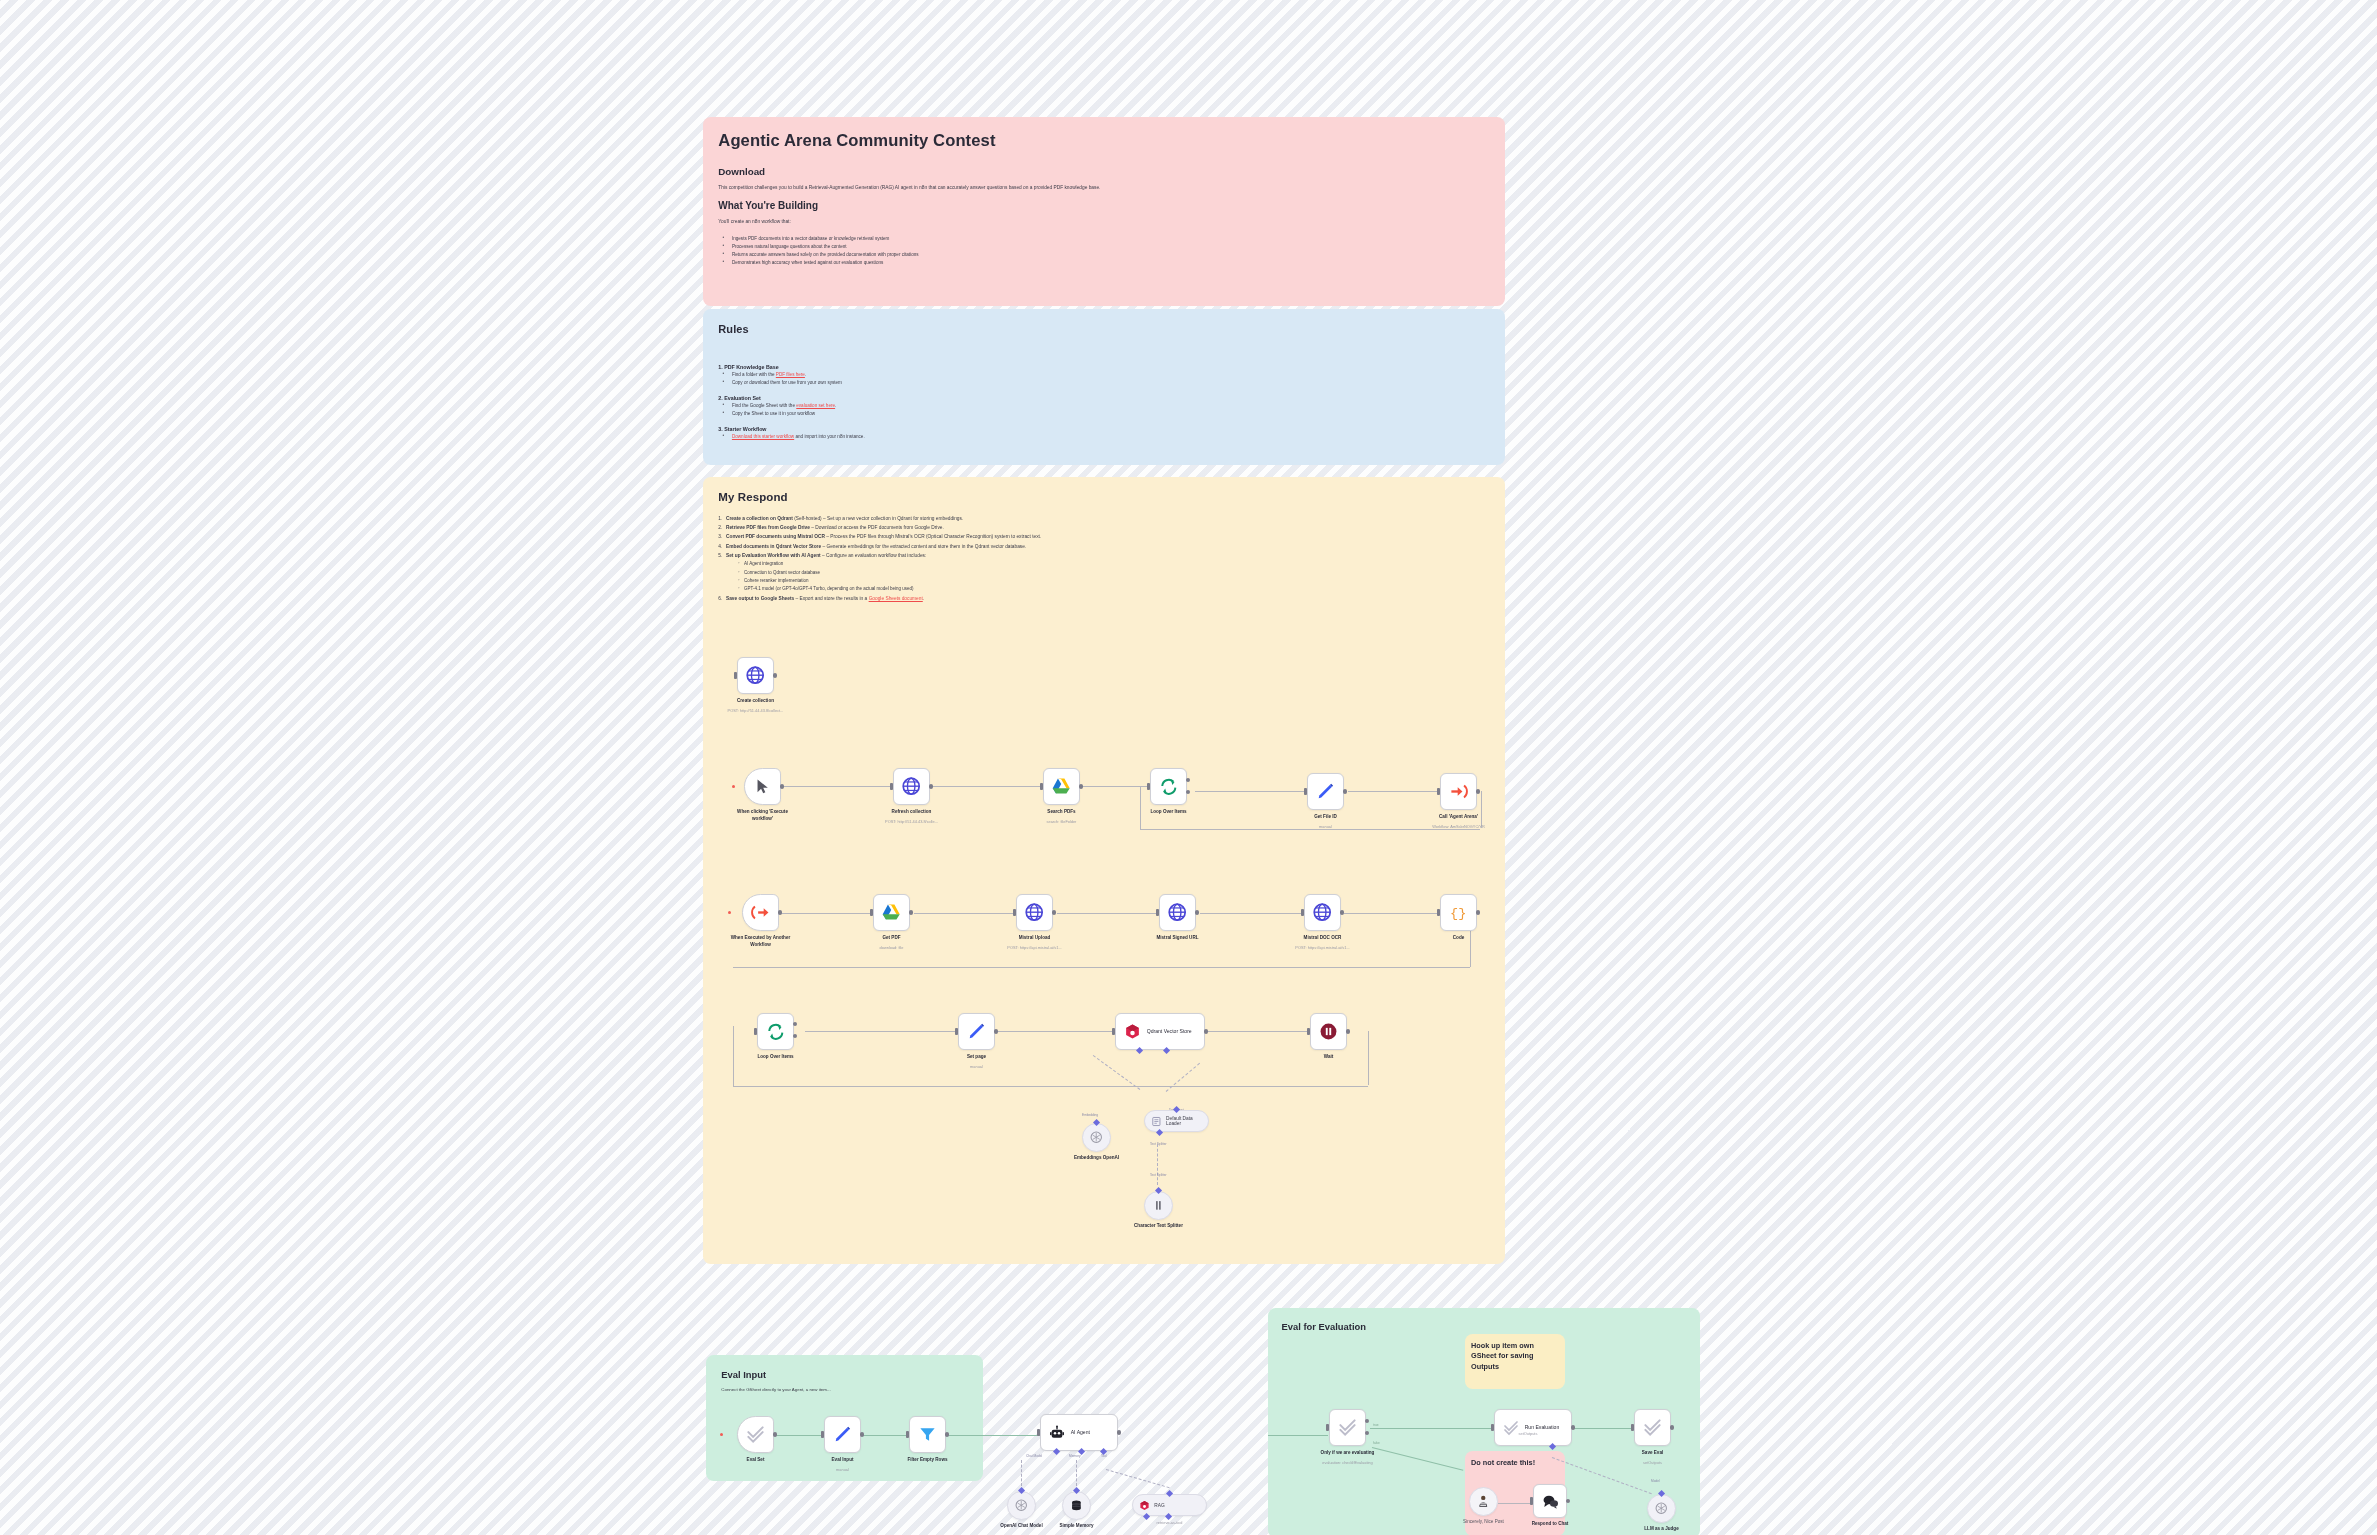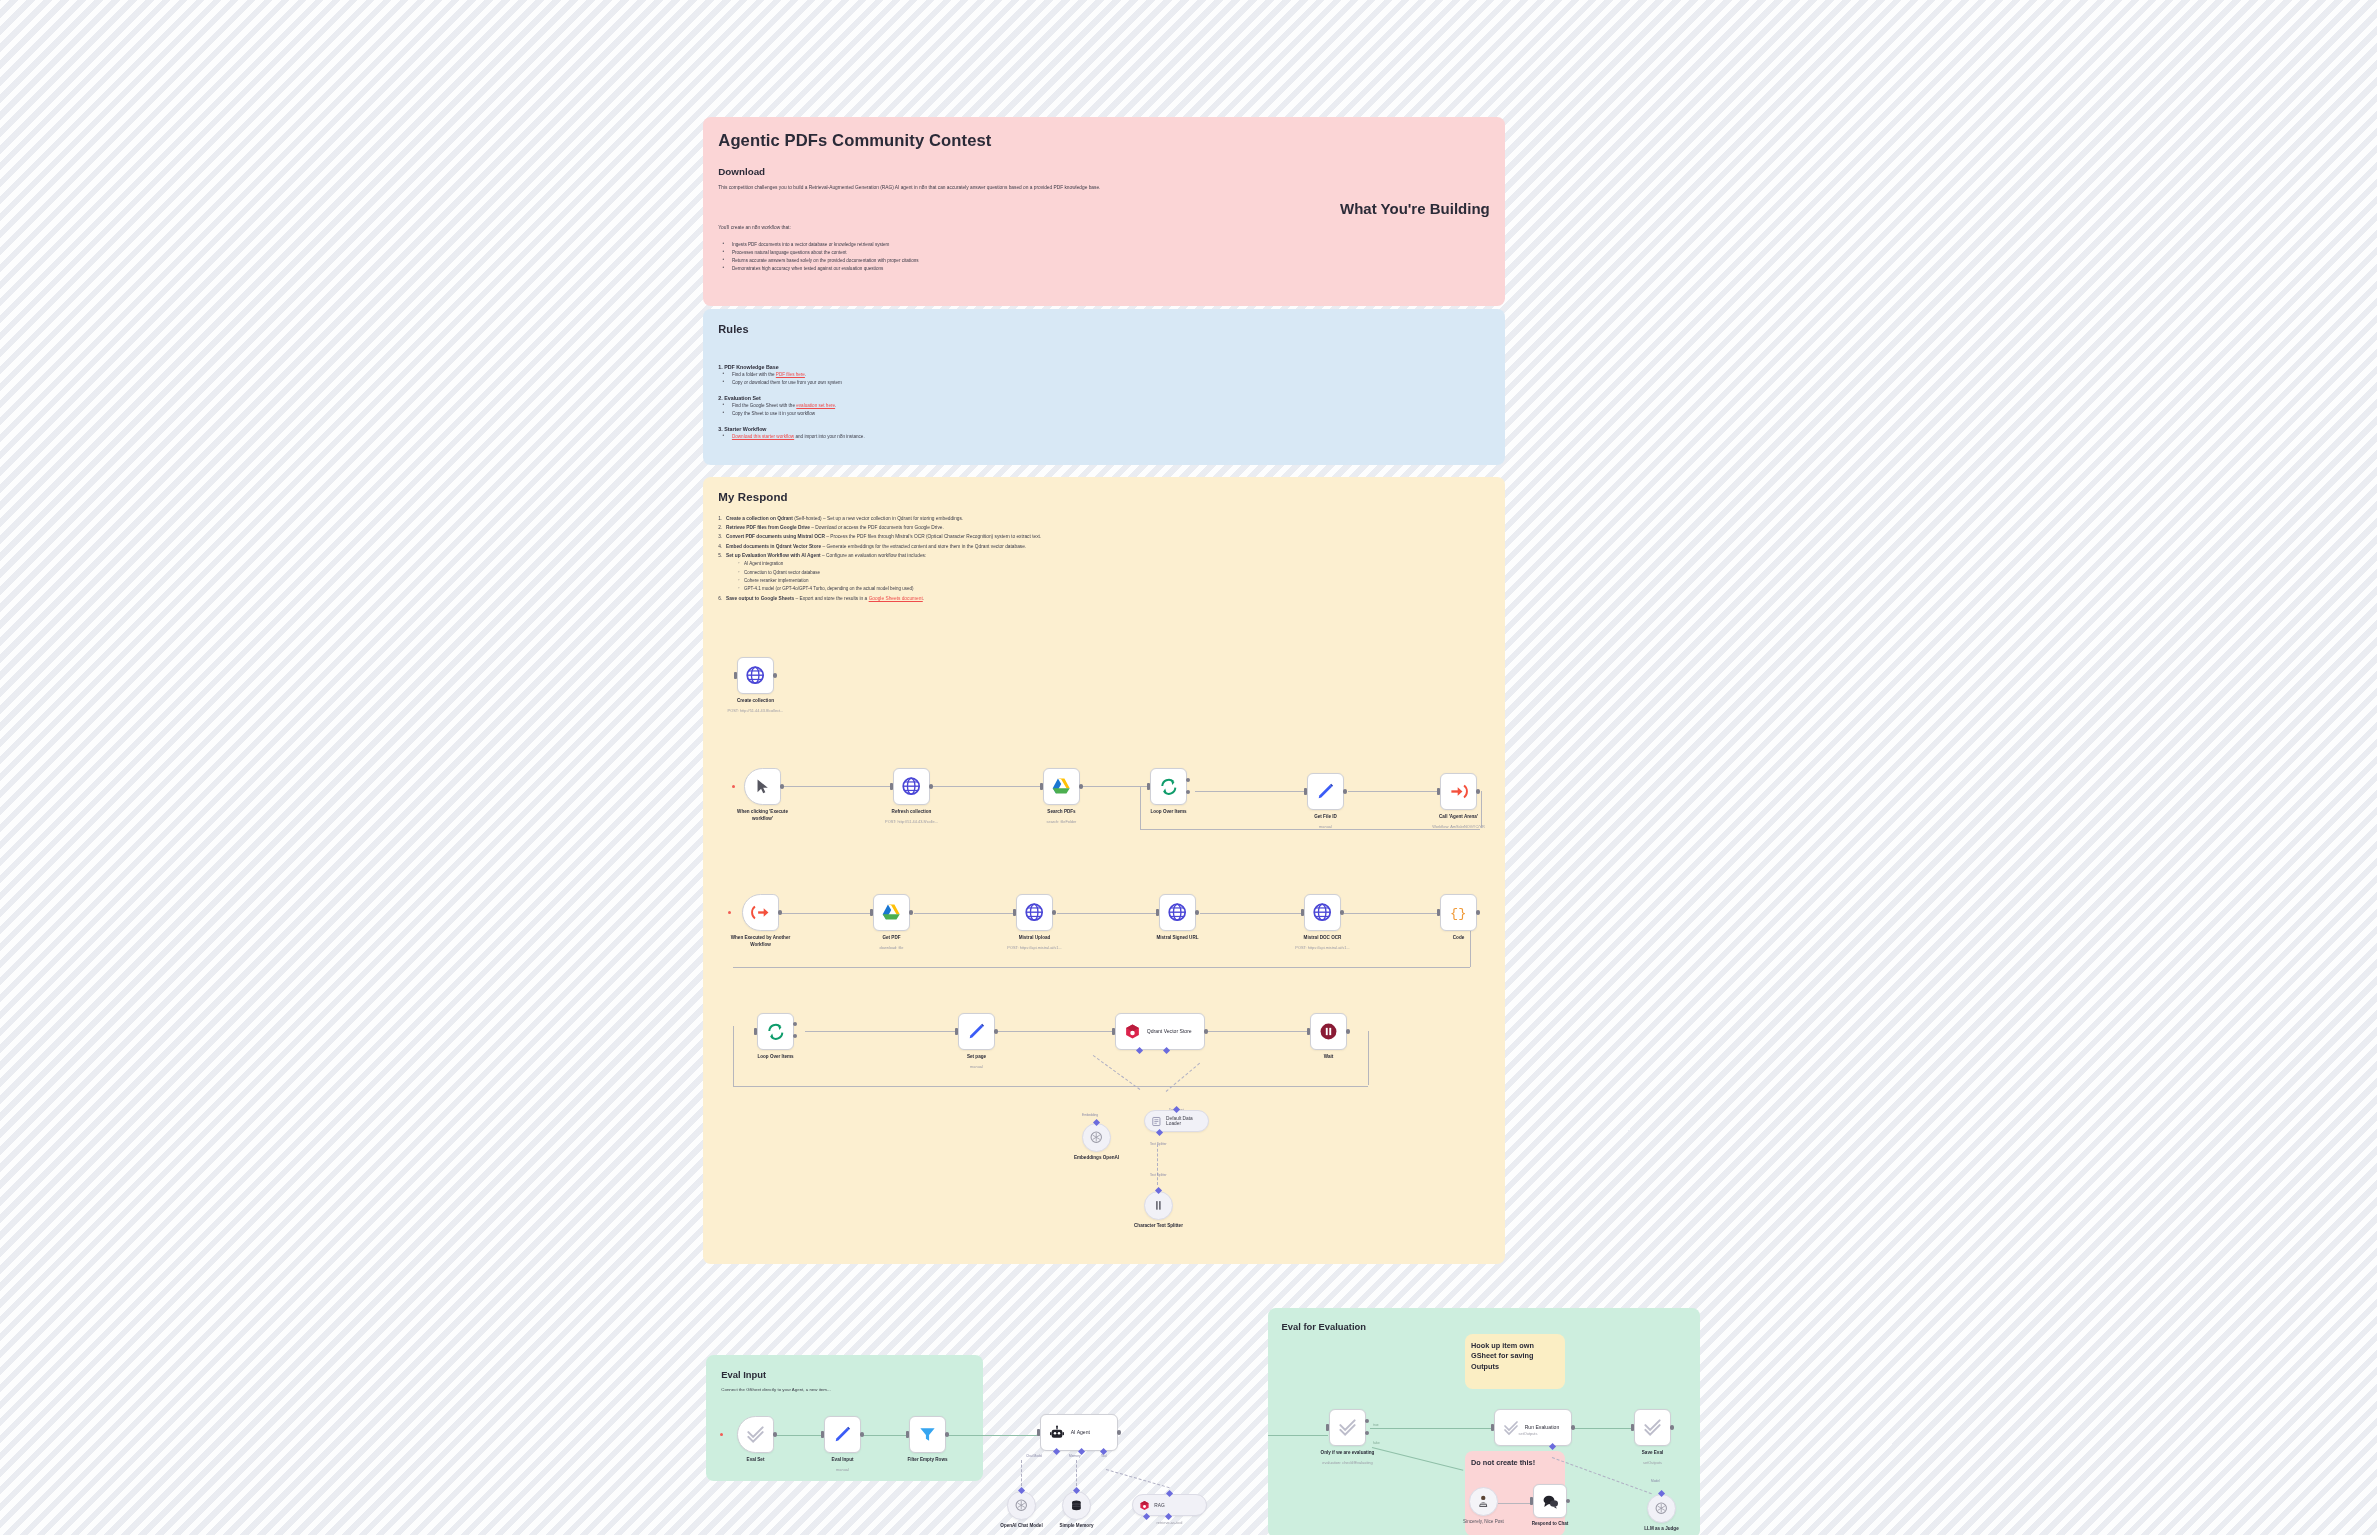--- a/index.html
+++ b/index.html
@@ -38,21 +38,21 @@
   #pink-contest .sticky-title { font-size: 16px; top: 17px; left: 6px; }
   #blue-rules .sticky-title,
   #yellow-sol .sticky-title { font-size: 12.8px; }
 
   .pad { padding: 13.6px 15.3px; }
 
   
   #pink-contest .t1 { font-size: 16.6px; margin-bottom: 15.3px; }
   #pink-contest .t2 { font-size: 9.8px; margin-bottom: 6.8px; }
   #pink-contest .t3 { font-size: 4.8px; line-height: 1.5; margin-bottom: 9.4px; }
-  #pink-contest .t4 { font-size: 15px; margin-bottom: 6.8px; text-align: right; }
+  #pink-contest .t4 { font-size: 10px; margin-bottom: 6.8px; }
   #pink-contest ul { margin-left: 13.6px; margin-top: 3.4px; }
   #pink-contest li { font-size: 4.6px; line-height: 1.75; }
 
   
   #blue-rules .r-title { font-size: 11px; margin-bottom: 29px; }
   #blue-rules .r-h { font-size: 5.3px; margin-top: 7.7px; margin-bottom: 1.7px; }
   #blue-rules ul { margin-left: 13.6px; }
   #blue-rules li { font-size: 4.6px; line-height: 1.7; }
 
   
@@ -137,21 +137,21 @@
   .conn-lbl { position: absolute; font-size: 3.2px; color: #8a8aa8; white-space: nowrap; }
   .red-dot { position: absolute; width: 3.4px; height: 3.4px; border-radius: 50%; background: #f25c54; }
 
   
   .ic { display: block; }
 </style>
 </head>
 <body>
 
 <div class="sticky pad" id="pink-contest">
-  <div class="sticky-title t1">Agentic PDFs Community Contest</div>
+  <div class="sticky-title t1">Agentic Arena Community Contest</div>
   <div class="sticky-h t2">Download</div>
   <div class="sticky-p t3">This competition challenges you to build a Retrieval-Augmented Generation (RAG) AI agent in n8n that can accurately answer questions based on a provided PDF knowledge base.</div>
   <div class="sticky-h t4">What You're Building</div>
   <div class="sticky-p t3">You'll create an n8n workflow that:</div>
   <ul class="bullet">
     <li>Ingests PDF documents into a vector database or knowledge retrieval system</li>
     <li>Processes natural language questions about the content</li>
     <li>Returns accurate answers based solely on the provided documentation with proper citations</li>
     <li>Demonstrates high accuracy when tested against our evaluation questions</li>
   </ul>

